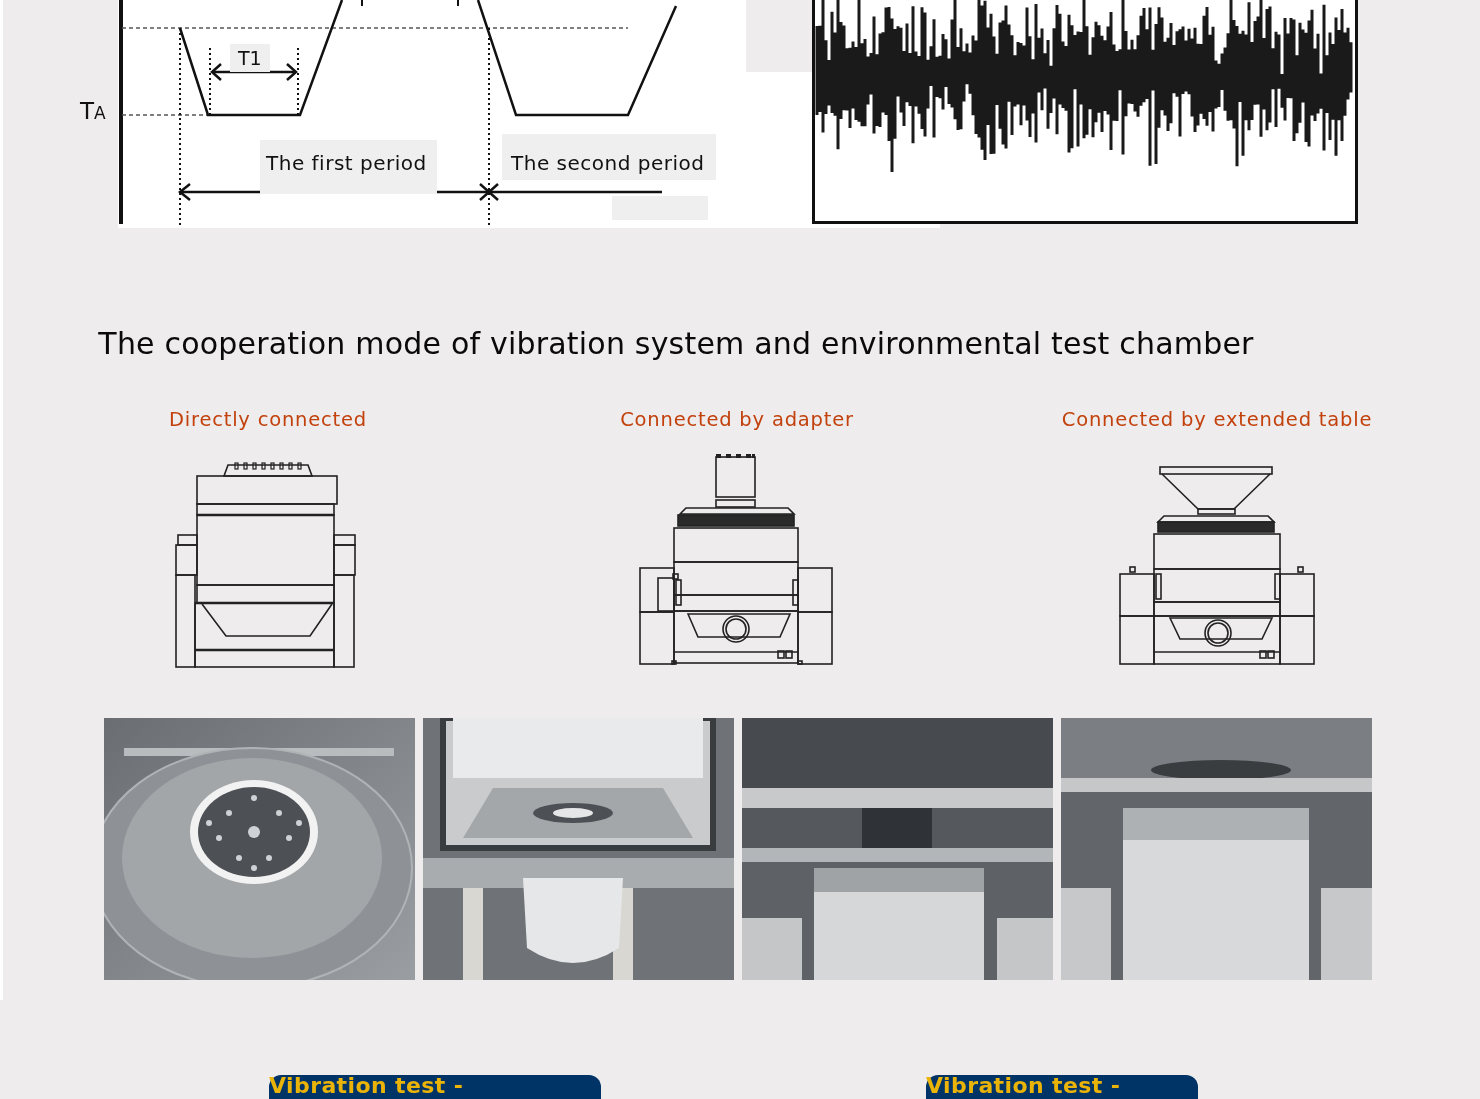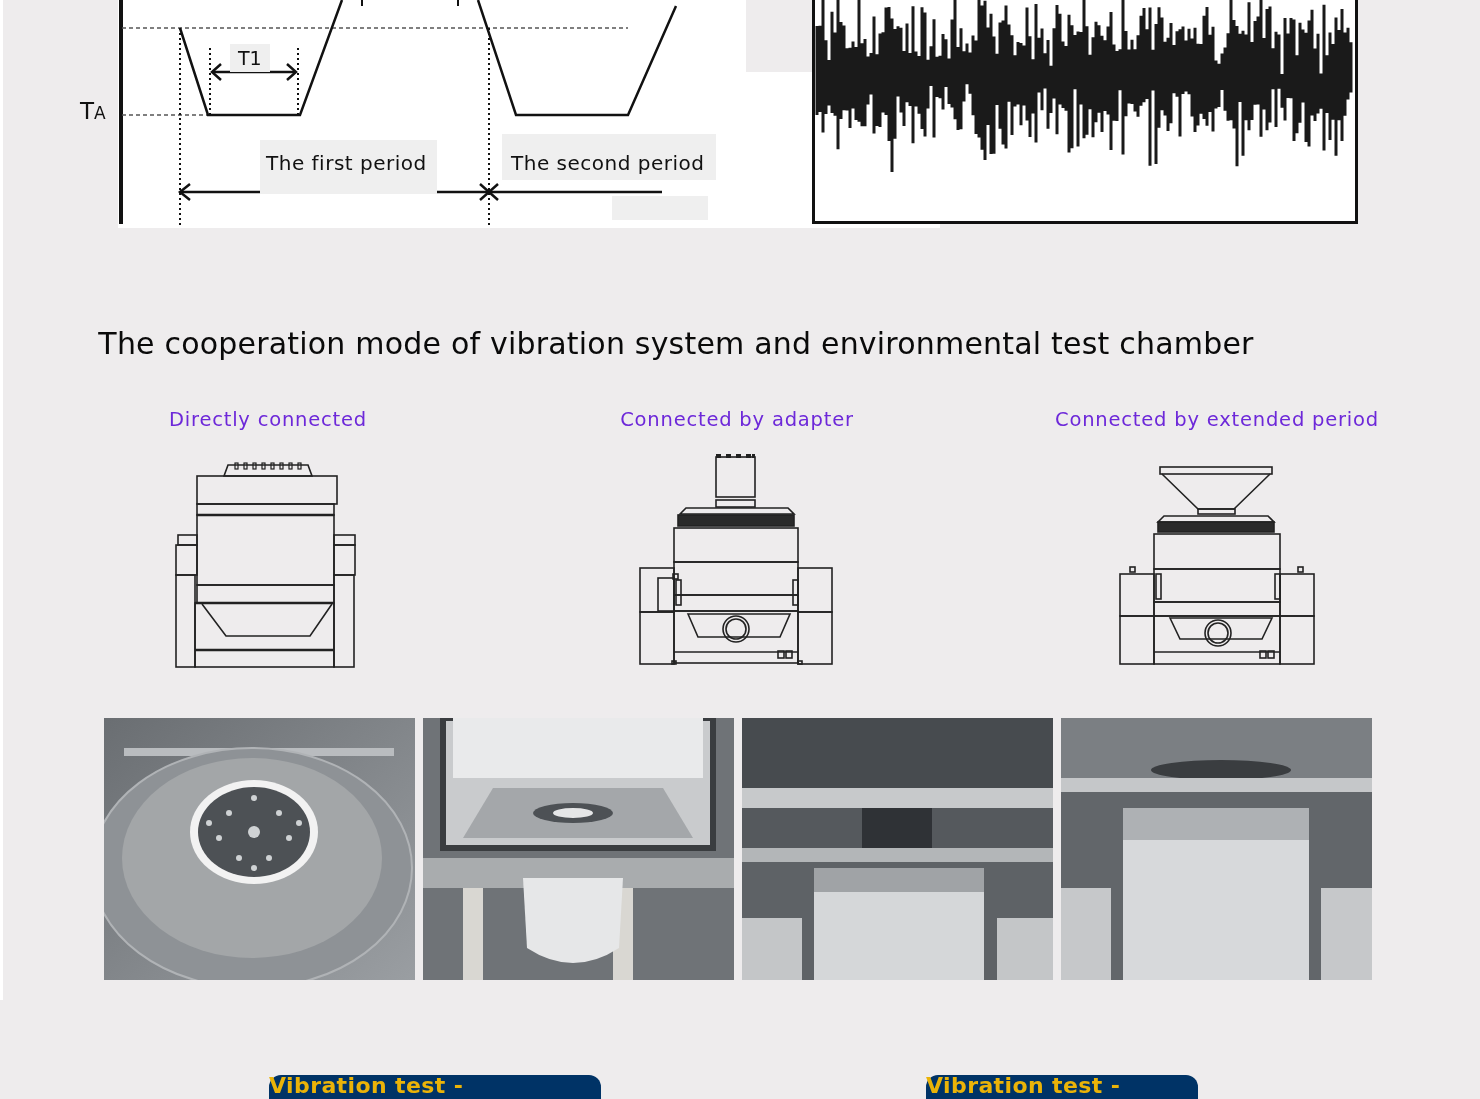--- a/index.html
+++ b/index.html
@@ -14,21 +14,21 @@
   .left-panel { left: 118px; top: 0; width: 822px; height: 228px; background: #ffffff; }
   .right-panel { left: 812px; top: 0; width: 546px; height: 224px; background: #ffffff;
     border-left: 3px solid #111; border-right: 3px solid #111; border-bottom: 3px solid #111; box-sizing: border-box; }
   .gray-patch { background: #eeeced; }
   .ta-label { left: 80px; top: 98px; font-size: 23px; font-family: "DejaVu Sans", sans-serif; }
   .ta-label .sub { font-size: 17px; }
   .period-label { font-size: 20px; background: #efefef; padding: 0 4px; line-height: 30px; letter-spacing: 0.5px; }
   .t1-label { font-size: 19px; background: #efefef; padding: 0 8px; line-height: 28px; }
 
   .section-title { left: 0; top: 326px; width: 1352px; text-align: center; font-size: 30px; font-weight: normal; color: #0a0a0a; letter-spacing: 0.2px; }
-  .mode-label { top: 408px; font-size: 19.5px; letter-spacing: 0.8px; color: #6d28d9; text-align: center; width: 360px; }
+  .mode-label { top: 408px; font-size: 19.5px; letter-spacing: 0.8px; color: #c2410c; text-align: center; width: 360px; }
   .drawing { position: absolute; }
 
   .photo { top: 718px; height: 262px; position: absolute; overflow: hidden; background: #8b8e92; }
   .photo svg { display: block; }
 
   .pill {
     position: absolute; top: 1034px; height: 46px; border-radius: 12px;
     background: #003366; color: #eab308; font-size: 22px; font-weight: bold;
     display: flex; align-items: center; justify-content: center; letter-spacing: 0.4px;
     font-family: "DejaVu Sans", sans-serif;
@@ -87,21 +87,21 @@
           <path d="M2,26.1V115.0M5,25.7V112.1M8,-5.4V132.4M11,40.3V114.0M14,60.1V105.6M17,11.7V113.0M20,32.6V115.7M23,-9.8V149.3M26,22.0V118.9M29,25.5V110.2M32,48.3V110.4M35,47.8V128.0M38,41.6V108.4M41,47.1V120.0M44,-8.2V121.8M47,43.3V126.2M50,39.0V126.3M53,56.4V104.6M56,53.1V94.4M59,16.5V133.6M62,54.2V126.0M65,33.5V127.1M68,32.2V112.5M71,7.5V115.1M74,7.1V141.0M77,18.4V171.9M80,29.0V138.7M83,26.3V96.4M86,27.8V112.6M89,51.1V125.9M92,23.6V102.3M95,52.9V106.0M98,6.3V143.3M101,51.6V106.5M104,56.0V113.8M107,7.2V128.9M110,12.6V136.4M113,59.8V108.6M116,46.2V85.9M119,19.3V137.4M122,56.7V96.9M125,55.8V98.2M128,34.1V109.5M131,39.2V87.0M134,58.5V103.9M137,19.6V107.6M140,-0.1V119.2M143,46.9V130.1M146,28.2V129.3M149,51.2V101.4M152,43.4V84.2M155,52.4V93.7M158,35.6V115.3M161,40.5V134.1M164,-5.3V137.4M167,5.6V149.8M170,0.7V160.1M173,27.6V124.9M176,13.7V154.0M179,36.6V153.7M182,53.7V104.9M185,22.5V128.7M188,20.6V144.5M191,5.4V148.4M194,24.4V101.7M197,35.2V135.0M200,55.2V106.4M203,41.9V104.6M206,42.9V125.2M209,45.6V105.5M212,7.6V120.5M215,36.3V136.9M218,59.2V113.6M221,3.9V142.6M224,37.8V92.6M227,28.4V110.2M230,53.3V88.6M233,39.9V128.8M236,65.7V113.1M239,28.3V98.4M242,5.1V134.2M245,13.7V104.5M248,41.4V108.1M251,46.0V110.7M254,14.7V152.4M257,25.2V148.3M260,35.0V89.3M263,31.4V146.6M266,32.1V104.6M269,-5.4V138.2M272,26.2V134.8M275,54.7V109.2M278,37.3V137.2M281,21.7V122.2M284,25.3V112.7M287,35.7V131.9M290,40.3V111.0M293,26.6V114.5M296,12.1V149.9M299,44.4V120.8M302,51.0V121.1M305,49.3V90.2M308,-3.2V154.6M311,31.0V116.3M314,49.5V103.6M317,39.7V104.0M320,49.2V111.5M323,35.3V116.8M326,15.8V105.8M329,7.9V102.3M332,29.3V98.9M335,7.5V165.7M338,49.8V90.6M341,23.9V164.0M344,7.3V127.7M347,17.4V110.2M350,41.7V115.6M353,37.7V130.9M356,23.0V123.3M359,45.0V93.2M362,31.3V96.7M365,29.3V136.4M368,26.5V94.1M371,40.5V91.4M374,28.7V94.2M377,38.6V116.4M380,27.8V132.1M383,43.7V125.4M386,43.9V113.7M389,15.8V119.1M392,6.9V125.8M395,34.7V112.1M398,26.8V131.6M401,60.6V108.5M404,63.7V106.9M407,53.5V90.0M410,47.5V110.8M413,33.3V120.7M416,-1.7V120.2M419,20.1V128.4M422,26.1V166.3M425,33.8V102.1M428,30.7V155.7M431,34.4V120.2M434,2.3V130.2M437,42.0V120.0M440,20.9V104.8M443,16.5V104.5M446,-13.6V136.8M449,38.0V109.4M452,8.9V130.3M455,6.4V122.5M458,48.2V89.2M461,31.8V126.9M464,34.6V88.7M467,74.1V107.7M470,17.9V120.6M473,33.4V98.0M476,18.1V98.3M479,19.6V140.9M482,55.3V133.3M485,22.7V122.8M488,29.4V102.6M491,32.8V141.9M494,20.4V146.6M497,9.8V115.5M500,48.4V121.0M503,33.8V113.6M506,73.4V108.7M509,4.7V150.6M512,55.3V112.9M515,32.6V140.0M518,44.1V119.8M521,17.4V155.8M524,29.9V120.2M527,9.1V140.9M530,32.6V115.7M533,27.8V99.6M536,42.3V92.5"></path>
         </g>
     </svg>
   </div>
 </div>
 
 <div class="abs section-title">The cooperation mode of vibration system and environmental test chamber</div>
 
 <div class="abs mode-label" style="left:88px;">Directly connected</div>
 <div class="abs mode-label" style="left:557px;">Connected by adapter</div>
-<div class="abs mode-label" style="left:1037px;">Connected by extended period</div>
+<div class="abs mode-label" style="left:1037px;">Connected by extended table</div>
 
 <svg class="drawing" style="left:174px; top:460px;" width="186" height="210" viewBox="0 0 186 210">
   <g fill="none" stroke="#222" stroke-width="1.6">
     <polygon points="50,16 54,5 134,5 138,16"></polygon>
     <g stroke-width="1.2">
       <rect x="61" y="3" width="3" height="6"></rect>
         <rect x="70" y="3" width="3" height="6"></rect>
         <rect x="79" y="3" width="3" height="6"></rect>
       <rect x="88" y="3" width="3" height="6"></rect>
         <rect x="97" y="3" width="3" height="6"></rect>

